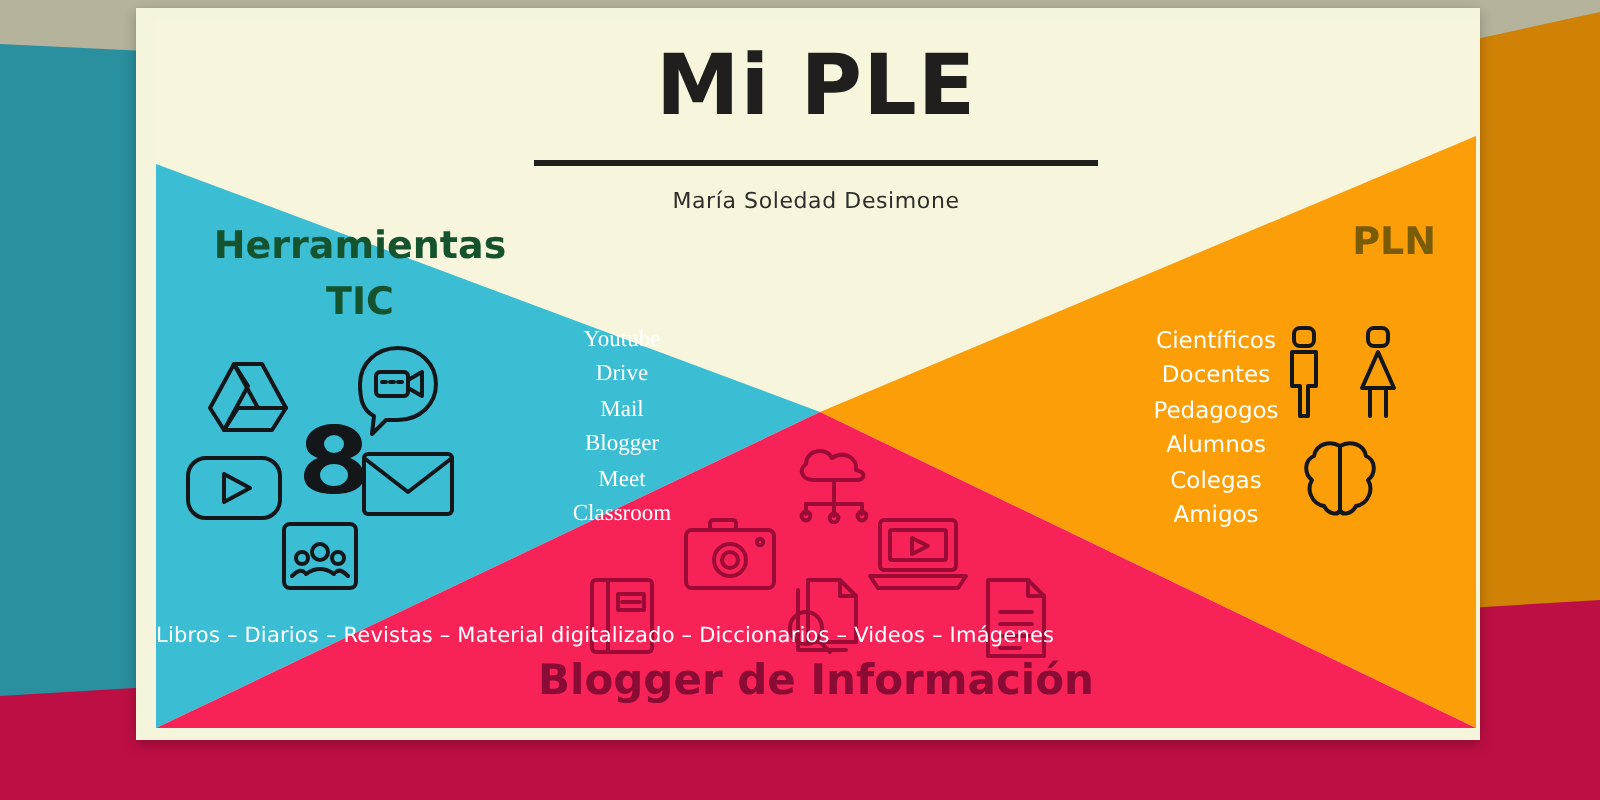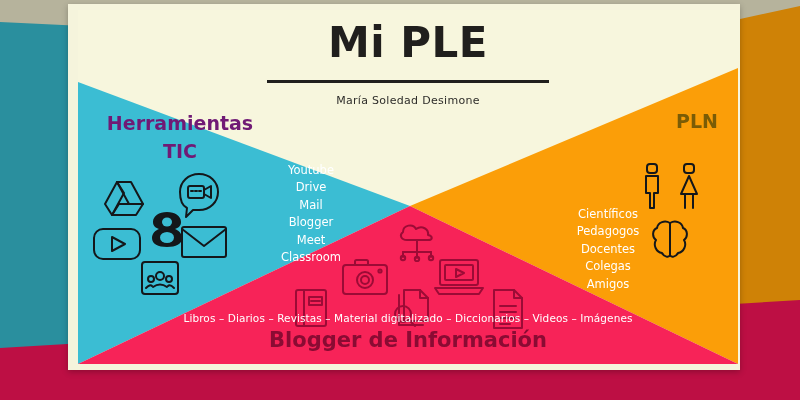--- a/index.html
+++ b/index.html
@@ -114,21 +114,21 @@
   .sec-heading {
     position: absolute;
     font-weight: 700;
     z-index: 6;
     white-space: nowrap;
   }
   .heading-tic {
     left: 12px; top: 100px;
     width: 180px;
     text-align: center;
-    color: #701a75;
+    color: #14532d;
     font-size: 19px;
     line-height: 1.45;
   }
   .heading-pln {
     left: 520px; top: 100px;
     width: 120px;
     text-align: right;
     color: #7a5c06;
     font-size: 19px;
   }
@@ -142,28 +142,28 @@
 
   
   .word-list {
     position: absolute;
     z-index: 6;
     color: #ffffff;
     font-size: 11.5px;
     line-height: 1.52;
     text-align: center;
   }
-  .list-tic { left: 178px; top: 152px; width: 110px; }
-  .list-pln { left: 470px; top: 152px; width: 120px; margin-top: 44px; }
+  .list-tic { left: 178px; top: 152px; width: 110px; font-family: Liberation Serif, serif; }
+  .list-pln { left: 470px; top: 152px; width: 120px; }
 
   .line-fuentes {
     position: absolute;
     left: 0; bottom: 40px;
     width: 660px;
-    text-align: center;
+    text-align: left;
     color: #ffffff;
     font-size: 10.5px;
     letter-spacing: 0.1px;
     z-index: 6;
     white-space: nowrap;
   }
 
   
   .icon {
     position: absolute;
@@ -227,22 +227,23 @@
         <div>Youtube</div>
         <div>Drive</div>
         <div>Mail</div>
         <div>Blogger</div>
         <div>Meet</div>
         <div>Classroom</div>
       </div>
 
       <div class="word-list list-pln">
         <div>Científicos</div>
+        <div>Docentes</div>
         <div>Pedagogos</div>
-        <div>Docentes</div>
+        <div>Alumnos</div>
         <div>Colegas</div>
         <div>Amigos</div>
       </div>
 
       <div class="line-fuentes">Libros – Diarios – Revistas – Material digitalizado – Diccionarios – Videos – Imágenes</div>
 
       <div class="icon ic-drive">
         <svg width="44" height="40" viewBox="0 0 44 40">
           <g class="ink-dark" stroke-linejoin="round" stroke-linecap="round">
             <path d="M15 4 L29 4 L41 26 L27 26 Z"></path>

